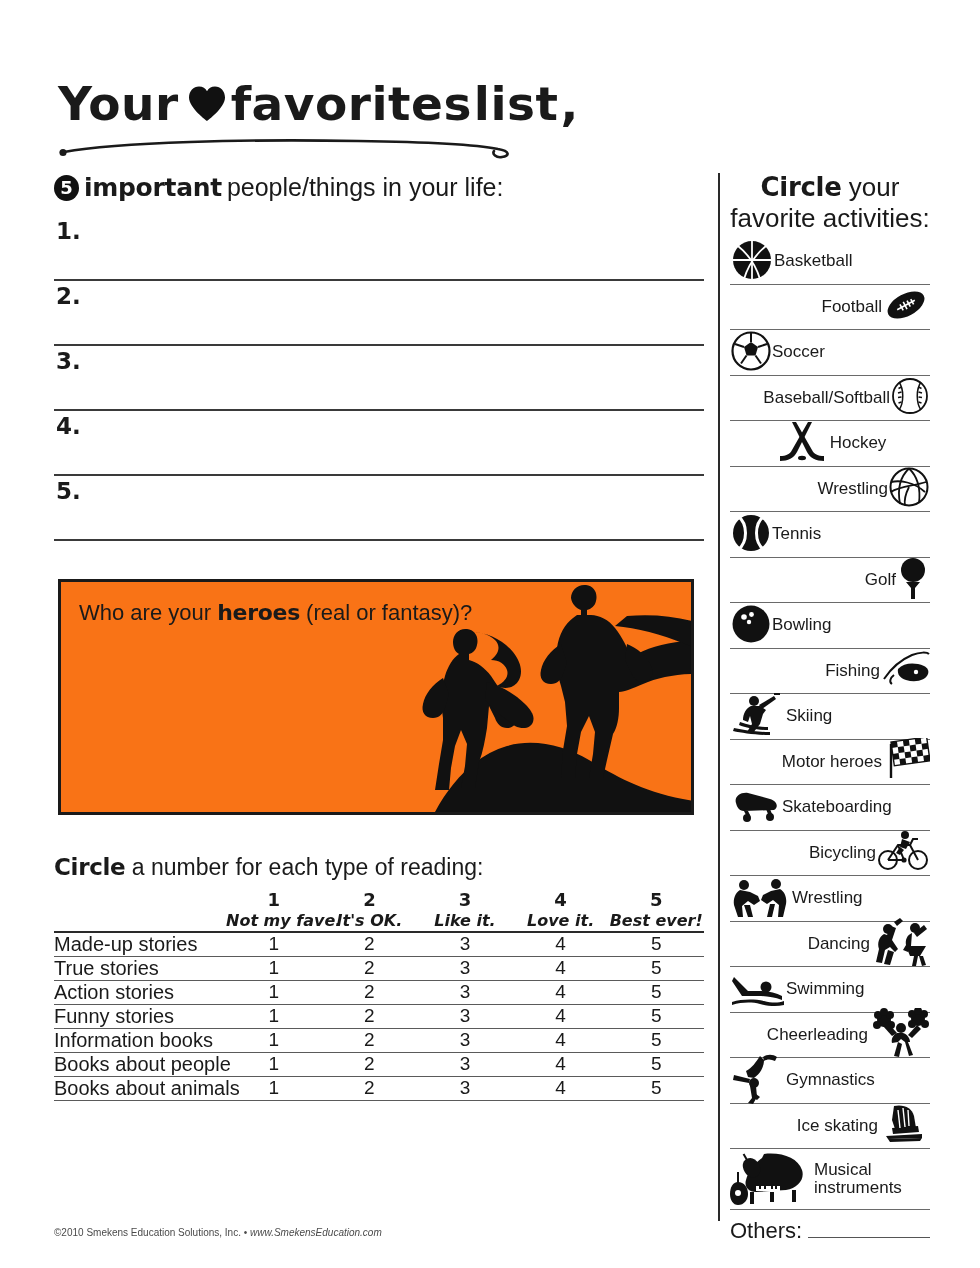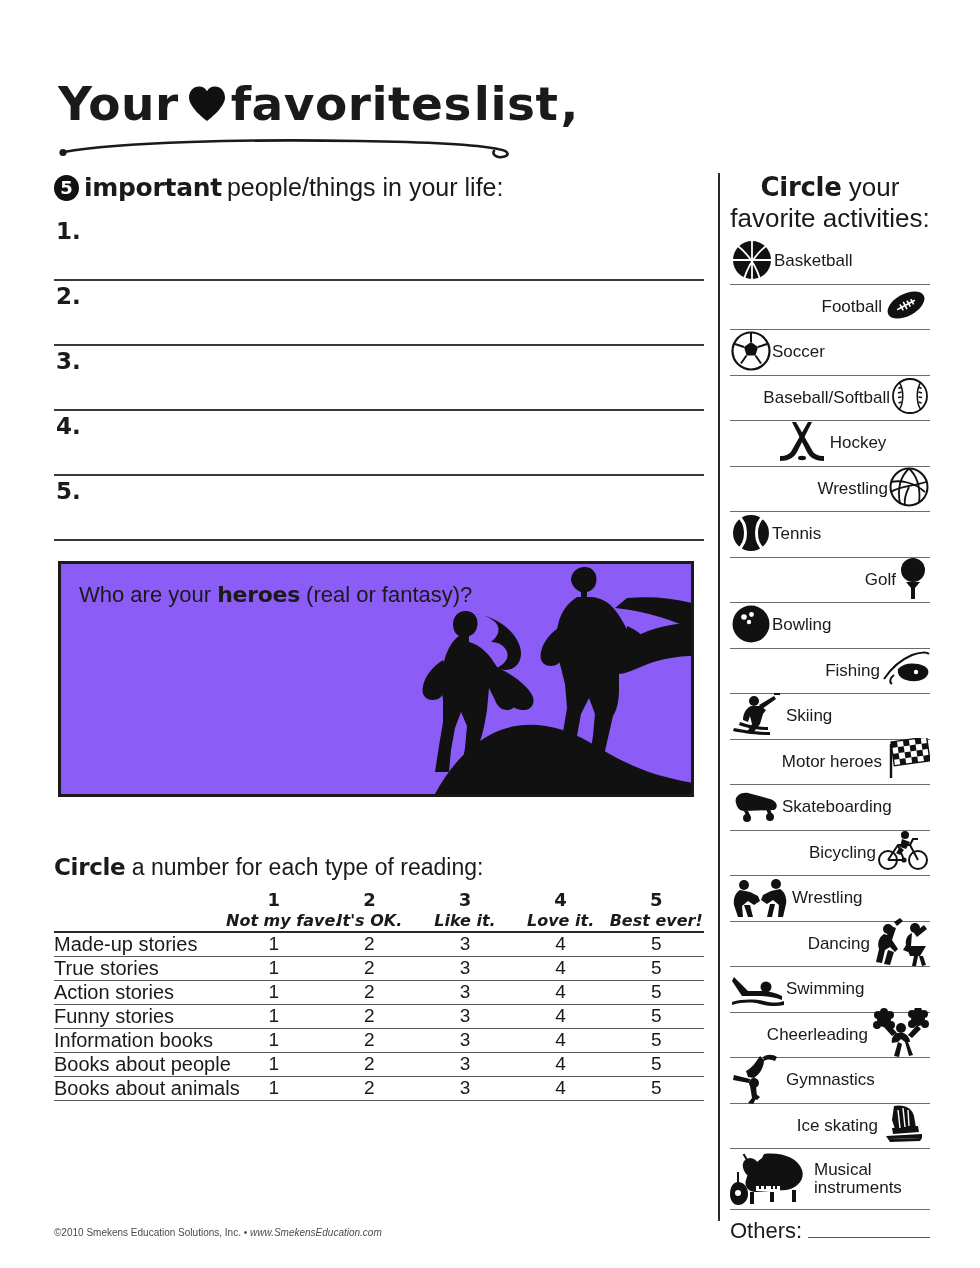--- a/index.html
+++ b/index.html
@@ -107,27 +107,27 @@
     top: 2px;
     font-family: "DejaVu Sans", sans-serif;
     font-size: 23px;
     font-weight: 700;
   }
 
   
   #heroes-box {
     position: absolute;
     left: 58px;
-    top: 525px;
+    top: 543px;
     width: 636px;
     height: 236px;
     border: 3px solid #1a1a1a;
     box-sizing: border-box;
     overflow: hidden;
-    background: #8b5cf6;
+    background: #f97316;
   }
   #heroes-question {
     position: absolute;
     left: 18px;
     top: 18px;
     font-size: 22px;
     white-space: nowrap;
     z-index: 2;
   }
   #heroes-art {

